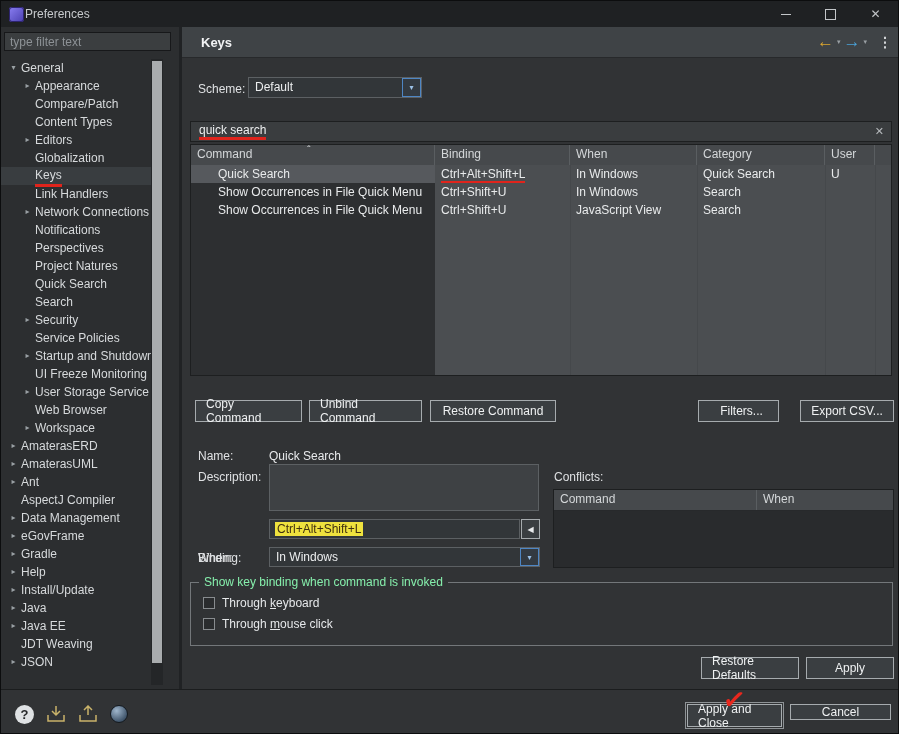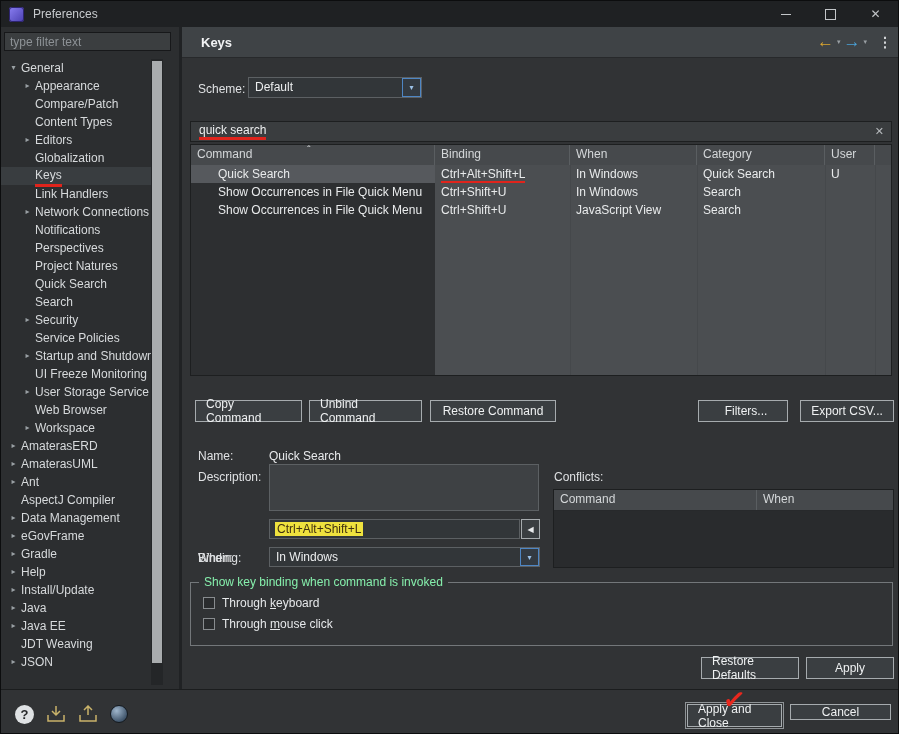--- a/index.html
+++ b/index.html
@@ -2,21 +2,21 @@
 <html><head>
 <meta charset="utf-8">
 <style>
   html,body{margin:0;padding:0;background:#17181a;}
   #window{position:relative;width:899px;height:734px;background:#313335;overflow:hidden;
           font-family:"Liberation Sans",sans-serif;font-size:12px;color:#e6e8ea;
           border:1px solid #0c0d0e;box-sizing:border-box;}
   
   .titlebar{position:absolute;left:0;top:0;width:100%;height:26px;background:#1f2123;display:flex;align-items:center;}
   .app-icon{width:15px;height:15px;margin-left:8px;border-radius:3px;background:linear-gradient(135deg,#8a7ff2,#4a3fb0);box-shadow:inset 0 0 0 1px #2e2570;}
-  .title-text{margin-left:9px;color:#c7cacd;}
+  .title-text{margin-left:1px;color:#c7cacd;}
   .win-controls{position:absolute;right:0;top:0;height:26px;display:flex;}
   .win-btn{width:45px;height:26px;display:flex;align-items:center;justify-content:center;color:#c3c6c9;}
   .glyph-min{width:10px;height:1px;background:#c3c6c9;}
   .glyph-max{width:9px;height:9px;border:1px solid #c3c6c9;}
   .glyph-close{font-size:12px;}
   
   .left-panel{position:absolute;left:0;top:26px;width:178px;height:662px;background:#2c2e30;}
   .filter-input{position:absolute;left:3px;top:5px;width:167px;height:19px;box-sizing:border-box;
      background:#3b3e40;border:1px solid #17181a;color:#d7dadc;padding:0 5px;font:12px "Liberation Sans",sans-serif;}
   .filter-input::placeholder{color:#8d9296;}
@@ -331,21 +331,21 @@
     <div class="td td-category"><span class="v">Search</span></div>
     <div class="td td-user"><span class="v"></span></div>
   </div>
           </div>
       </div>
     </div>
 
     <div class="btn" style="left:13px;top:373px;width:107px;">Copy Command</div>
     <div class="btn" style="left:127px;top:373px;width:113px;">Unbind Command</div>
     <div class="btn" style="left:248px;top:373px;width:126px;">Restore Command</div>
-    <div class="btn" style="left:516px;top:373px;width:90px;padding-left:16px;">Filters...</div>
+    <div class="btn" style="left:516px;top:373px;width:81px;padding-left:16px;">Filters...</div>
     <div class="btn" style="left:618px;top:373px;width:94px;">Export CSV...</div>
 
     <div class="lbl" style="left:16px;top:422px;">Name:</div>
     <div class="lbl" style="left:87px;top:422px;color:#e8eaec;">Quick Search</div>
     <div class="lbl" style="left:16px;top:443px;">Description:</div>
     <div class="textarea"></div>
 
     <div class="lbl" style="left:16px;top:524px;">Binding:</div>
     <div class="binding-input">
       <span class="yellow-hl">Ctrl+Alt+Shift+L</span>

